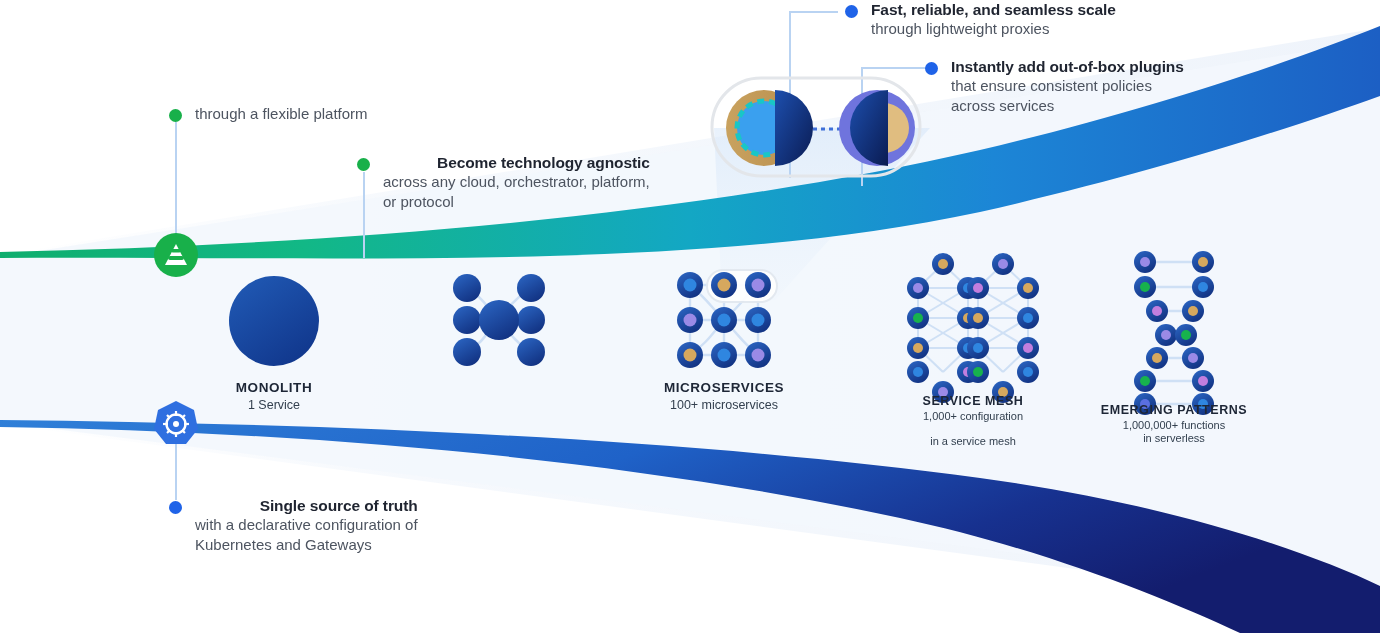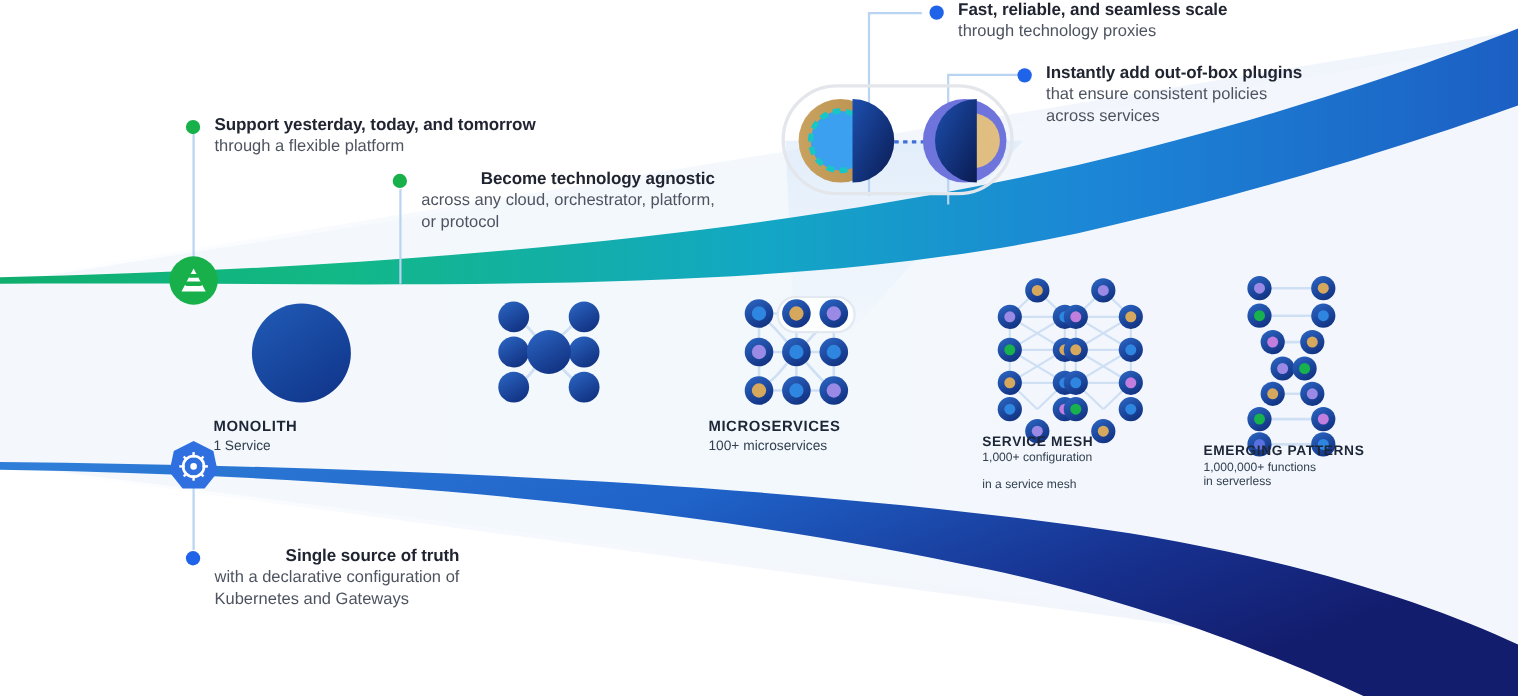--- a/index.html
+++ b/index.html
@@ -23,21 +23,21 @@
   .anno .dot.blue{background:#1f63e8;}
   .anno .txt{position:absolute;left:26px;top:-5px;white-space:nowrap;}
   .anno .title{
     font-size:15.5px;font-weight:bold;color:#1f2430;
     letter-spacing:-0.1px;line-height:19px;text-align:right;
   }
   .anno .sub{
     font-size:15px;color:#4d5460;line-height:19.5px;font-weight:normal;
   }
 
-  .stage-label{position:absolute;text-align:left;}
+  .stage-label{position:absolute;text-align:center;}
   .stage-label .name{
     font-weight:bold;color:#1d2636;letter-spacing:0.55px;
     white-space:nowrap;
   }
   .stage-label .count{
     color:#33404f;white-space:nowrap;
   }
   .sl-0 .name,.sl-1 .name,.sl-2 .name{font-size:13.5px;}
   .sl-0 .count,.sl-1 .count,.sl-2 .count{font-size:12.5px;margin-top:3px;}
   .sl-3 .name,.sl-4 .name{font-size:12.5px;}
@@ -326,39 +326,38 @@
         <line x1="185" y1="415" x2="182" y2="418"></line>
         <line x1="170" y1="430" x2="167" y2="433"></line>
       </g>
       <circle cx="176" cy="424" r="3" fill="#ffffff"></circle>
     </g>
   </svg>
 
   <div class="anno" style="left:169px;top:109px;">
     <span class="dot green"></span>
     <div class="txt">
-      <div class="title">Support yesterday, today, and tomorrow</div>
       <div class="sub">through a flexible platform</div>
     </div>
   </div>
 
   <div class="anno" style="left:357px;top:158px;">
     <span class="dot green"></span>
     <div class="txt">
       <div class="title">Become technology agnostic</div>
       <div class="sub">across any cloud, orchestrator, platform,</div>
       <div class="sub">or protocol</div>
     </div>
   </div>
 
   <div class="anno" style="left:845px;top:5px;">
     <span class="dot blue"></span>
     <div class="txt">
       <div class="title">Fast, reliable, and seamless scale</div>
-      <div class="sub">through technology proxies</div>
+      <div class="sub">through lightweight proxies</div>
     </div>
   </div>
 
   <div class="anno" style="left:925px;top:62px;">
     <span class="dot blue"></span>
     <div class="txt">
       <div class="title">Instantly add out-of-box plugins</div>
       <div class="sub">that ensure consistent policies</div>
       <div class="sub">across services</div>
     </div>

